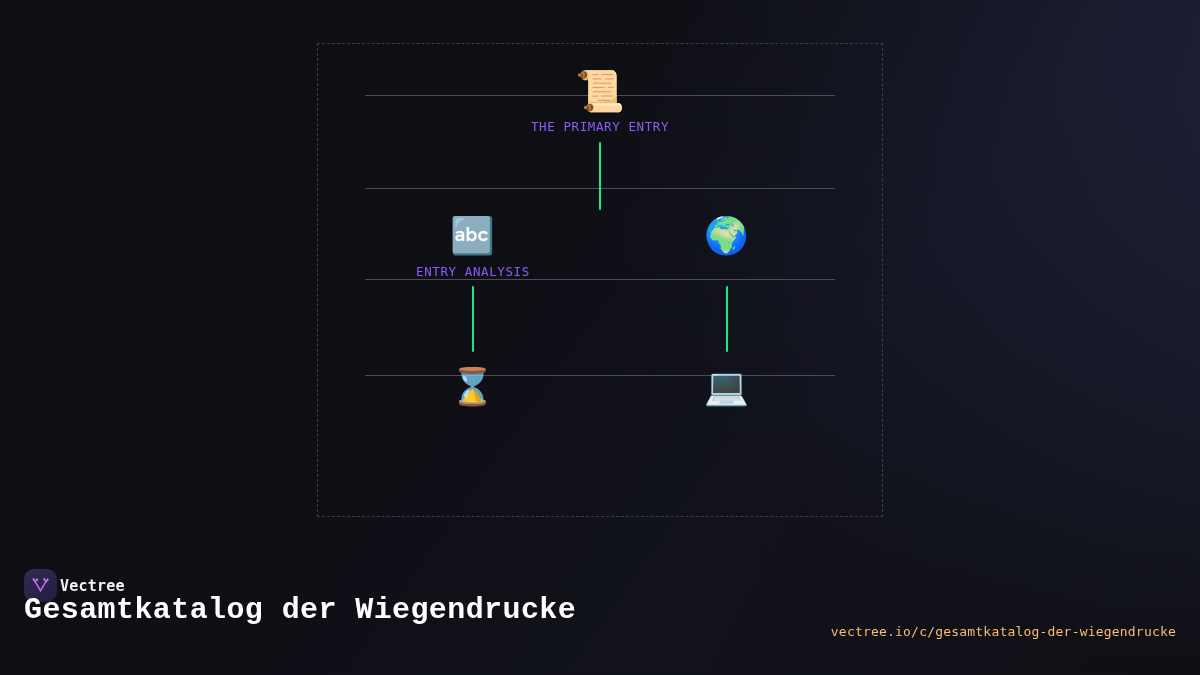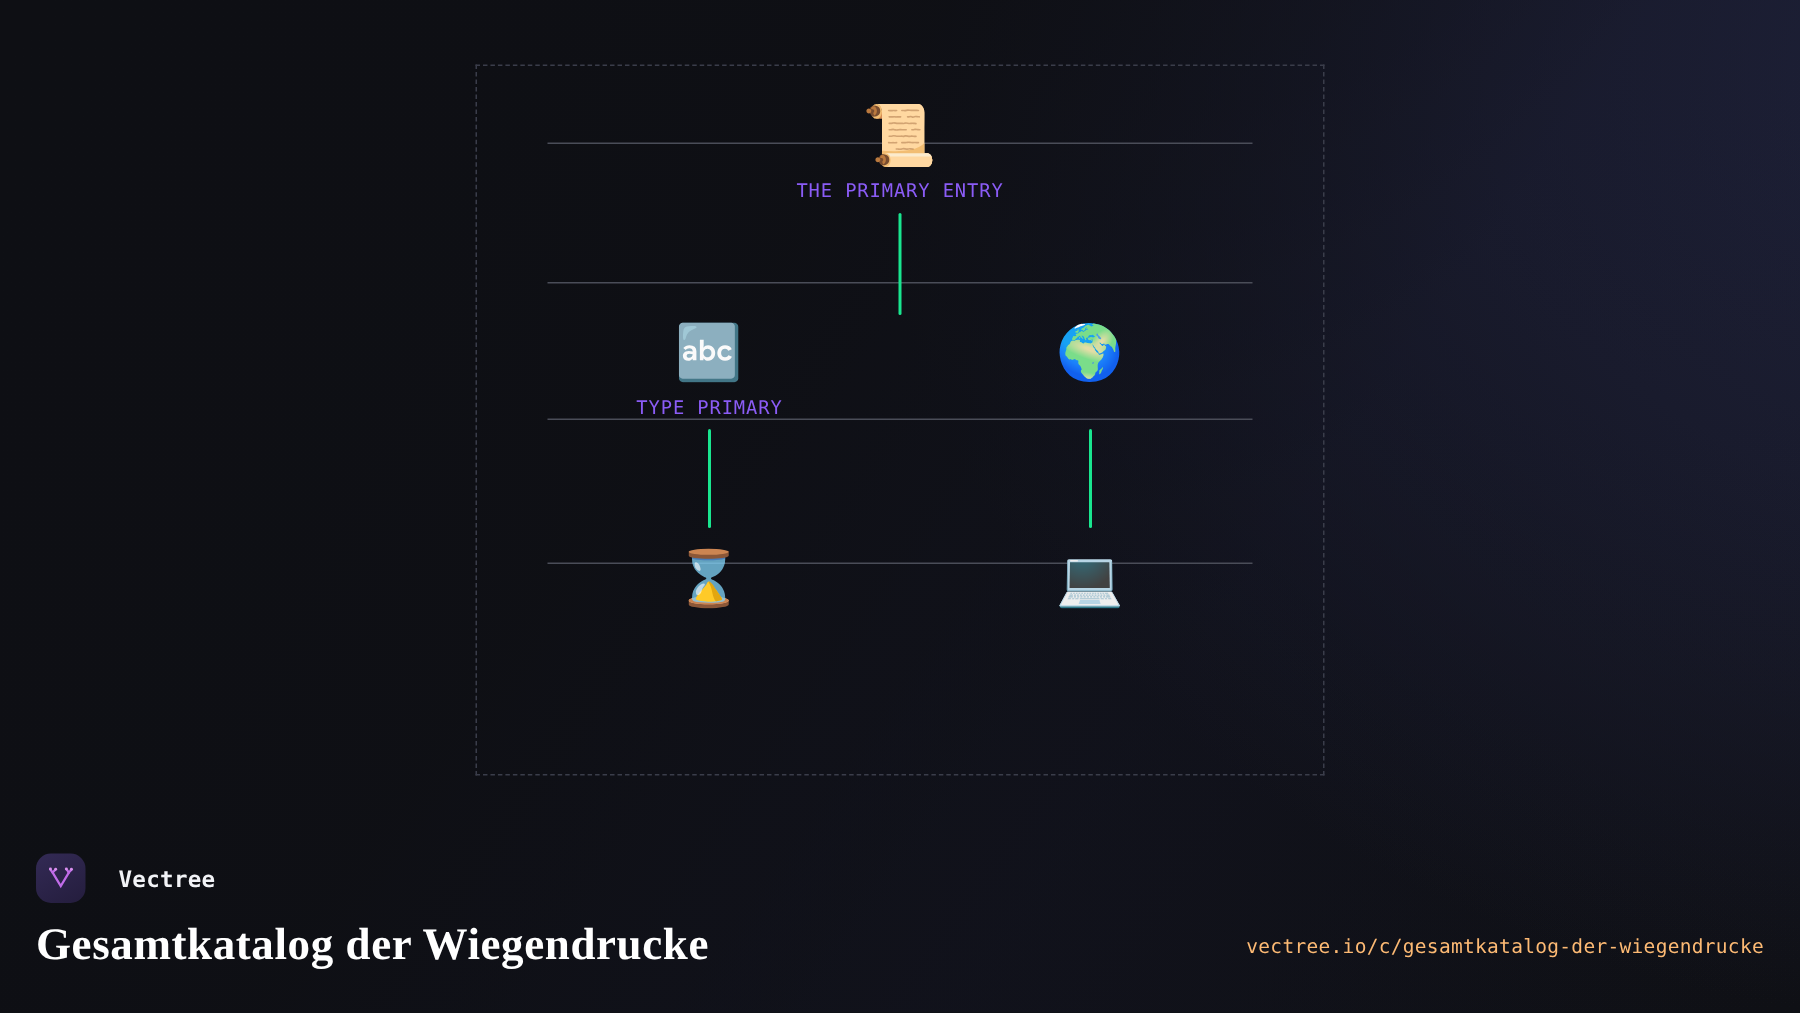--- a/index.html
+++ b/index.html
@@ -103,21 +103,21 @@
     bottom: 0;
     height: 120px;
     padding: 0 24px;
   }
   .brand-row {
     position: absolute;
     left: 24px;
     top: 14px;
     display: flex;
     align-items: center;
-    gap: 22px;
+    gap: 3px;
   }
   .logo-badge {
     width: 33px;
     height: 33px;
     border-radius: 10px;
     background: linear-gradient(150deg, #332a55 0%, #241d3d 100%);
     display: flex;
     align-items: center;
     justify-content: center;
     flex: none;
@@ -125,22 +125,22 @@
   .brand-name {
     font-family: "DejaVu Sans Mono", "Liberation Mono", monospace;
     font-weight: bold;
     font-size: 15px;
     color: #f2f3f7;
     letter-spacing: 0.2px;
   }
   .page-title {
     position: absolute;
     left: 24px;
-    top: 56px;
-    font-family: Liberation Serif, serif;
+    top: 36px;
+    font-family: Liberation Mono, monospace;
     font-weight: bold;
     font-size: 30px;
     line-height: 38px;
     color: #ffffff;
     letter-spacing: 0.4px;
     white-space: nowrap;
     text-align: center;
   }
   .footer-url {
     position: absolute;
@@ -172,21 +172,21 @@
   <div class="connector" style="left:155px; top:243px; height:66px;"></div>
   <div class="connector" style="left:409px; top:243px; height:66px;"></div>
 
   <div class="node" style="left:283px; top:26px;">
     <span class="node-emoji">📜</span>
     <div class="node-label">THE PRIMARY ENTRY</div>
   </div>
 
   <div class="node" style="left:156px; top:171px;">
     <span class="node-emoji small">🔤</span>
-    <div class="node-label">TYPE PRIMARY</div>
+    <div class="node-label">ENTRY ANALYSIS</div>
   </div>
 
   <div class="node" style="left:410px; top:171px;">
     <span class="node-emoji small">🌍</span>
   </div>
 
   <div class="node" style="left:156px; top:322px;">
     <span class="node-emoji small">⌛</span>
   </div>
 

